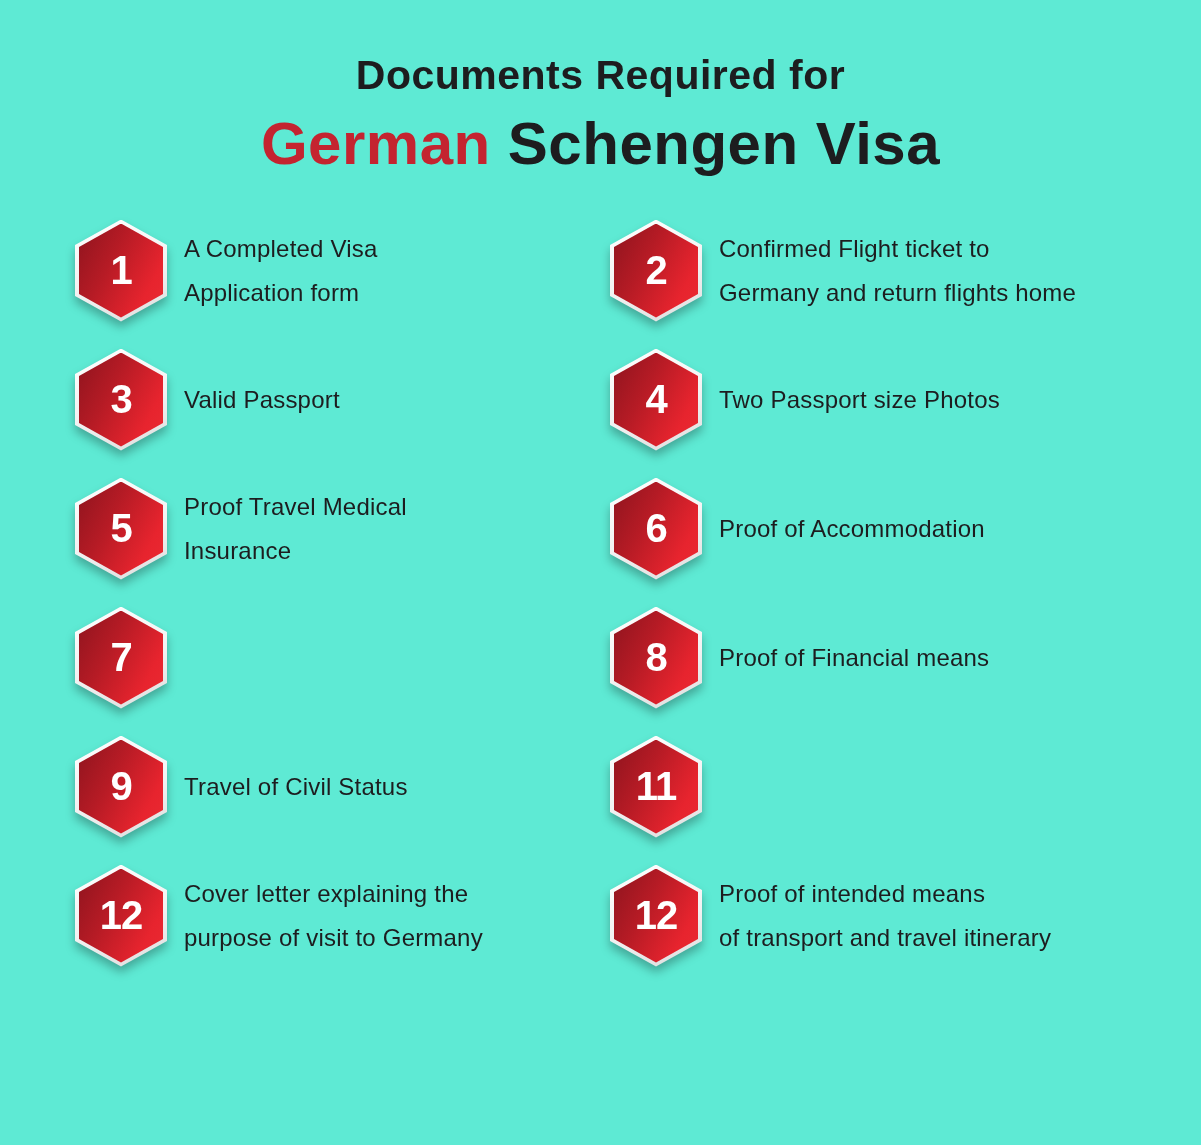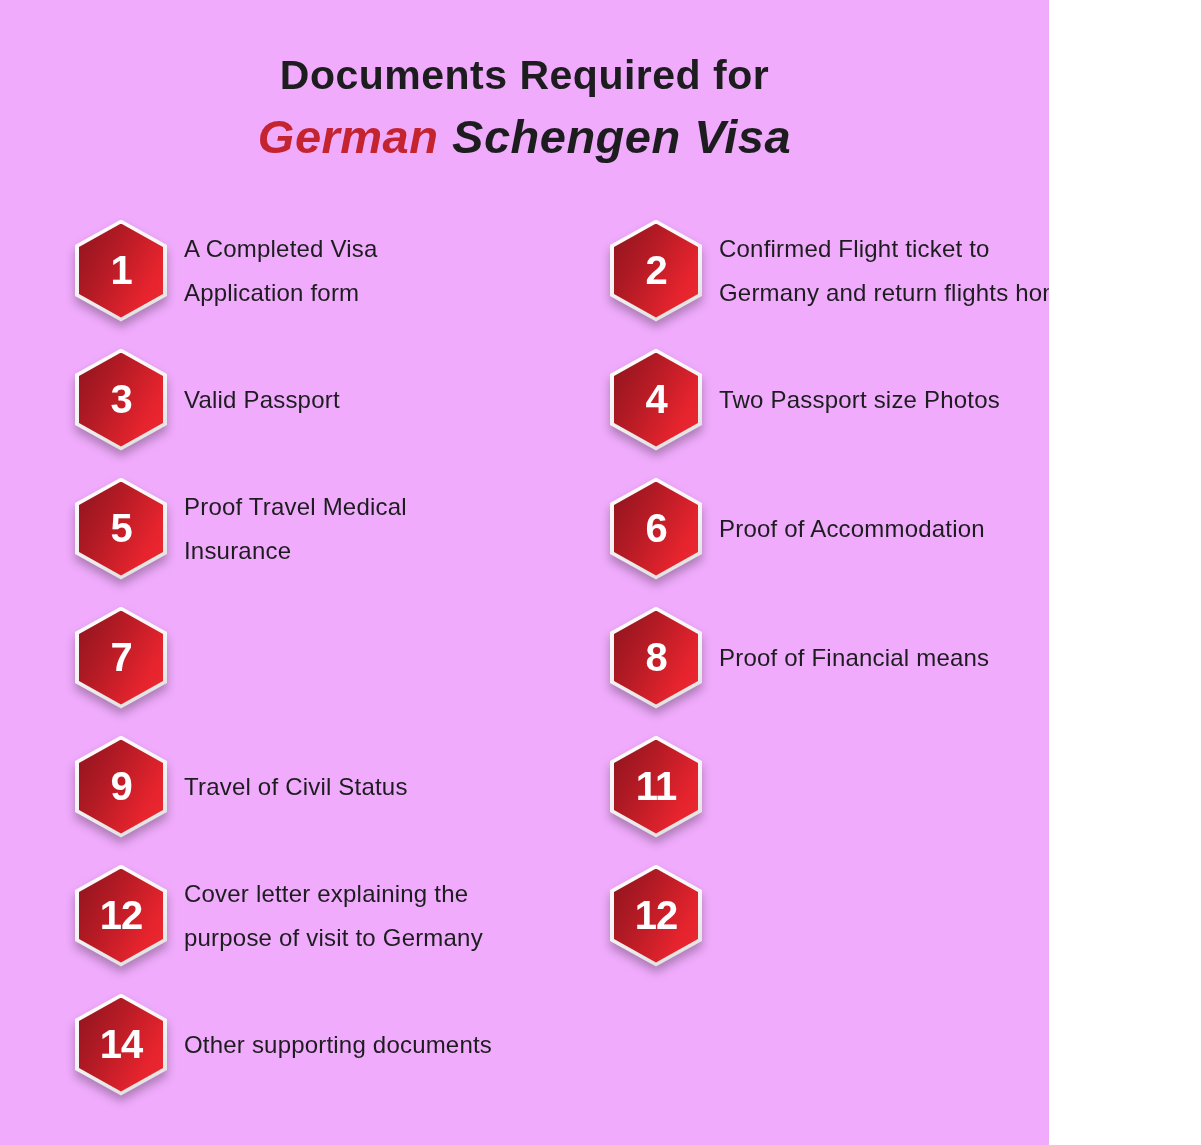--- a/index.html
+++ b/index.html
@@ -3,43 +3,42 @@
 <meta charset="utf-8">
 <style>
   * { margin: 0; padding: 0; box-sizing: border-box; }
   html, body { background: #ffffff; }
   body {
     font-family: "Liberation Sans", "DejaVu Sans", sans-serif;
     width: 1201px;
   }
   .page {
     position: relative;
-    width: 1049px;
+    width: 1201px;
     height: 1145px;
-    background: #f0abfc;
+    background: #5eead4;
     overflow: hidden;
   }
   .header {
     padding-top: 52px;
     text-align: center;
     color: #1d1d1f;
   }
   .title-line1 {
     font-size: 41px;
     font-weight: 600;
     letter-spacing: 0.5px;
     color: #1d1d1f;
   }
   .title-line2 {
     margin-top: 10px;
-    font-size: 47px;
+    font-size: 60px;
     font-weight: 800;
     letter-spacing: 0.5px;
     color: #1d1d1f;
-    font-style: italic;
   }
   .title-accent {
     color: #c42430;
   }
   .grid {
     position: absolute;
     top: 206px;
     left: 75px;
     width: 1062px;
     display: grid;
@@ -227,27 +226,19 @@
     </div>
 
     <div class="item">
       <div class="hex-wrap">
           <div class="hex-outer">
             <div class="hex-inner">
               <span class="hex-number">12</span>
             </div>
           </div>
         </div>
-    </div>
-
-    <div class="item">
-      <div class="hex-wrap">
-          <div class="hex-outer">
-            <div class="hex-inner">
-              <span class="hex-number">14</span>
-            </div>
-          </div>
-        </div>
-      <div class="item-label">Other supporting documents</div>
-    </div>
+      <div class="item-label">Proof of intended means
+of transport and travel itinerary</div>
+    </div>
+
 
   </div>
 </div>
 
 </body></html>

